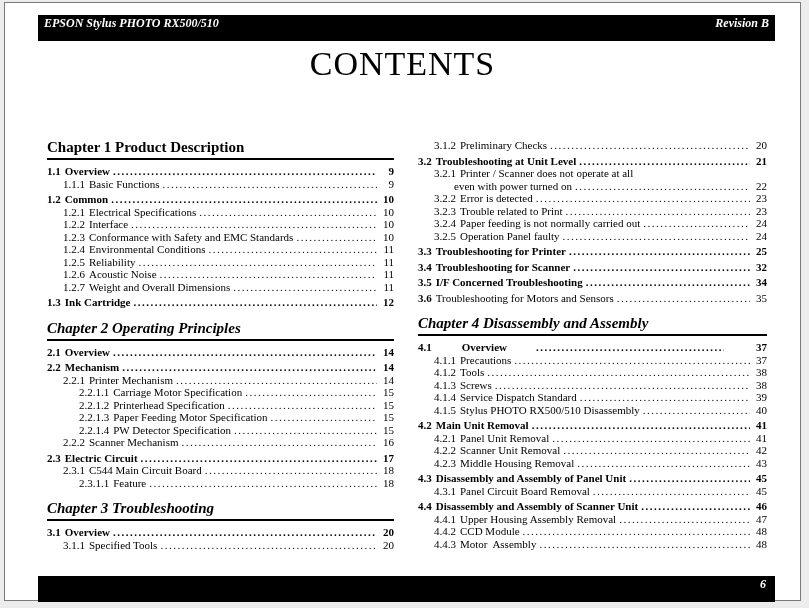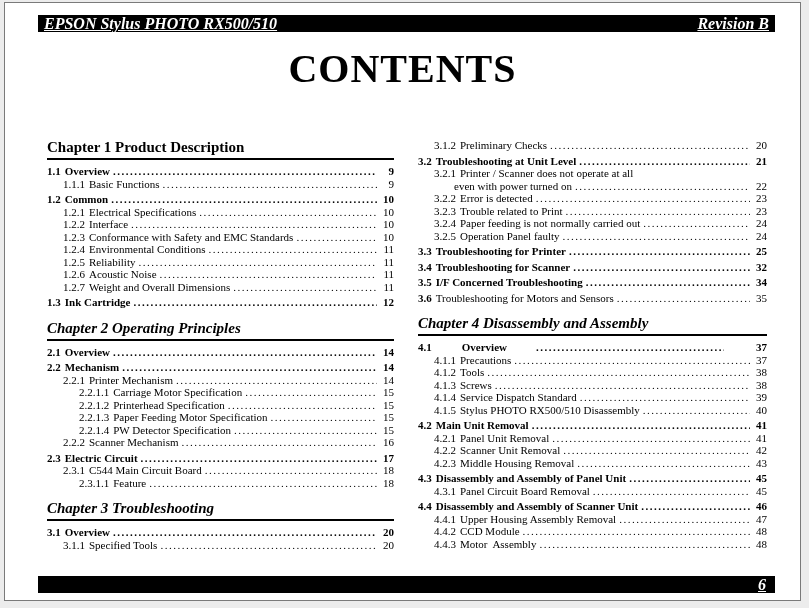--- a/index.html
+++ b/index.html
@@ -15,49 +15,47 @@
     position: absolute;
     left: 4px; top: 2px;
     width: 797px; height: 599px;
     background: #ffffff;
     border: 1px solid #7a7a7a;
   }
   .topbar, .botbar {
     position: absolute;
     left: 33px;
     width: 737px;
-    height: 17px;
+    height: 26px;
     background: #000;
     color: #fff;
-    font-size: 16px;
+    font-size: 12px;
     font-weight: bold;
     font-style: italic;
     line-height: 17px;
-    text-decoration: underline;
   }
   .topbar {
     top: 12px;
     display: flex;
     justify-content: space-between;
     padding: 0 6px;
   }
   .botbar {
     top: 573px;
     text-align: right;
     padding-right: 9px;
   }
   .doc-title {
     position: absolute;
     top: 42px;
     left: 0;
     width: 100%;
     text-align: center;
-    font-size: 40px;
+    font-size: 34px;
     letter-spacing: 1px;
-    font-weight: bold;
   }
   .col {
     position: absolute;
     top: 136px;
   }
   .col-left  { left: 42px;  width: 347px; }
   .col-right { left: 413px; width: 349px; }
   .chapter-heading {
     font-size: 15px;
     font-weight: bold;

